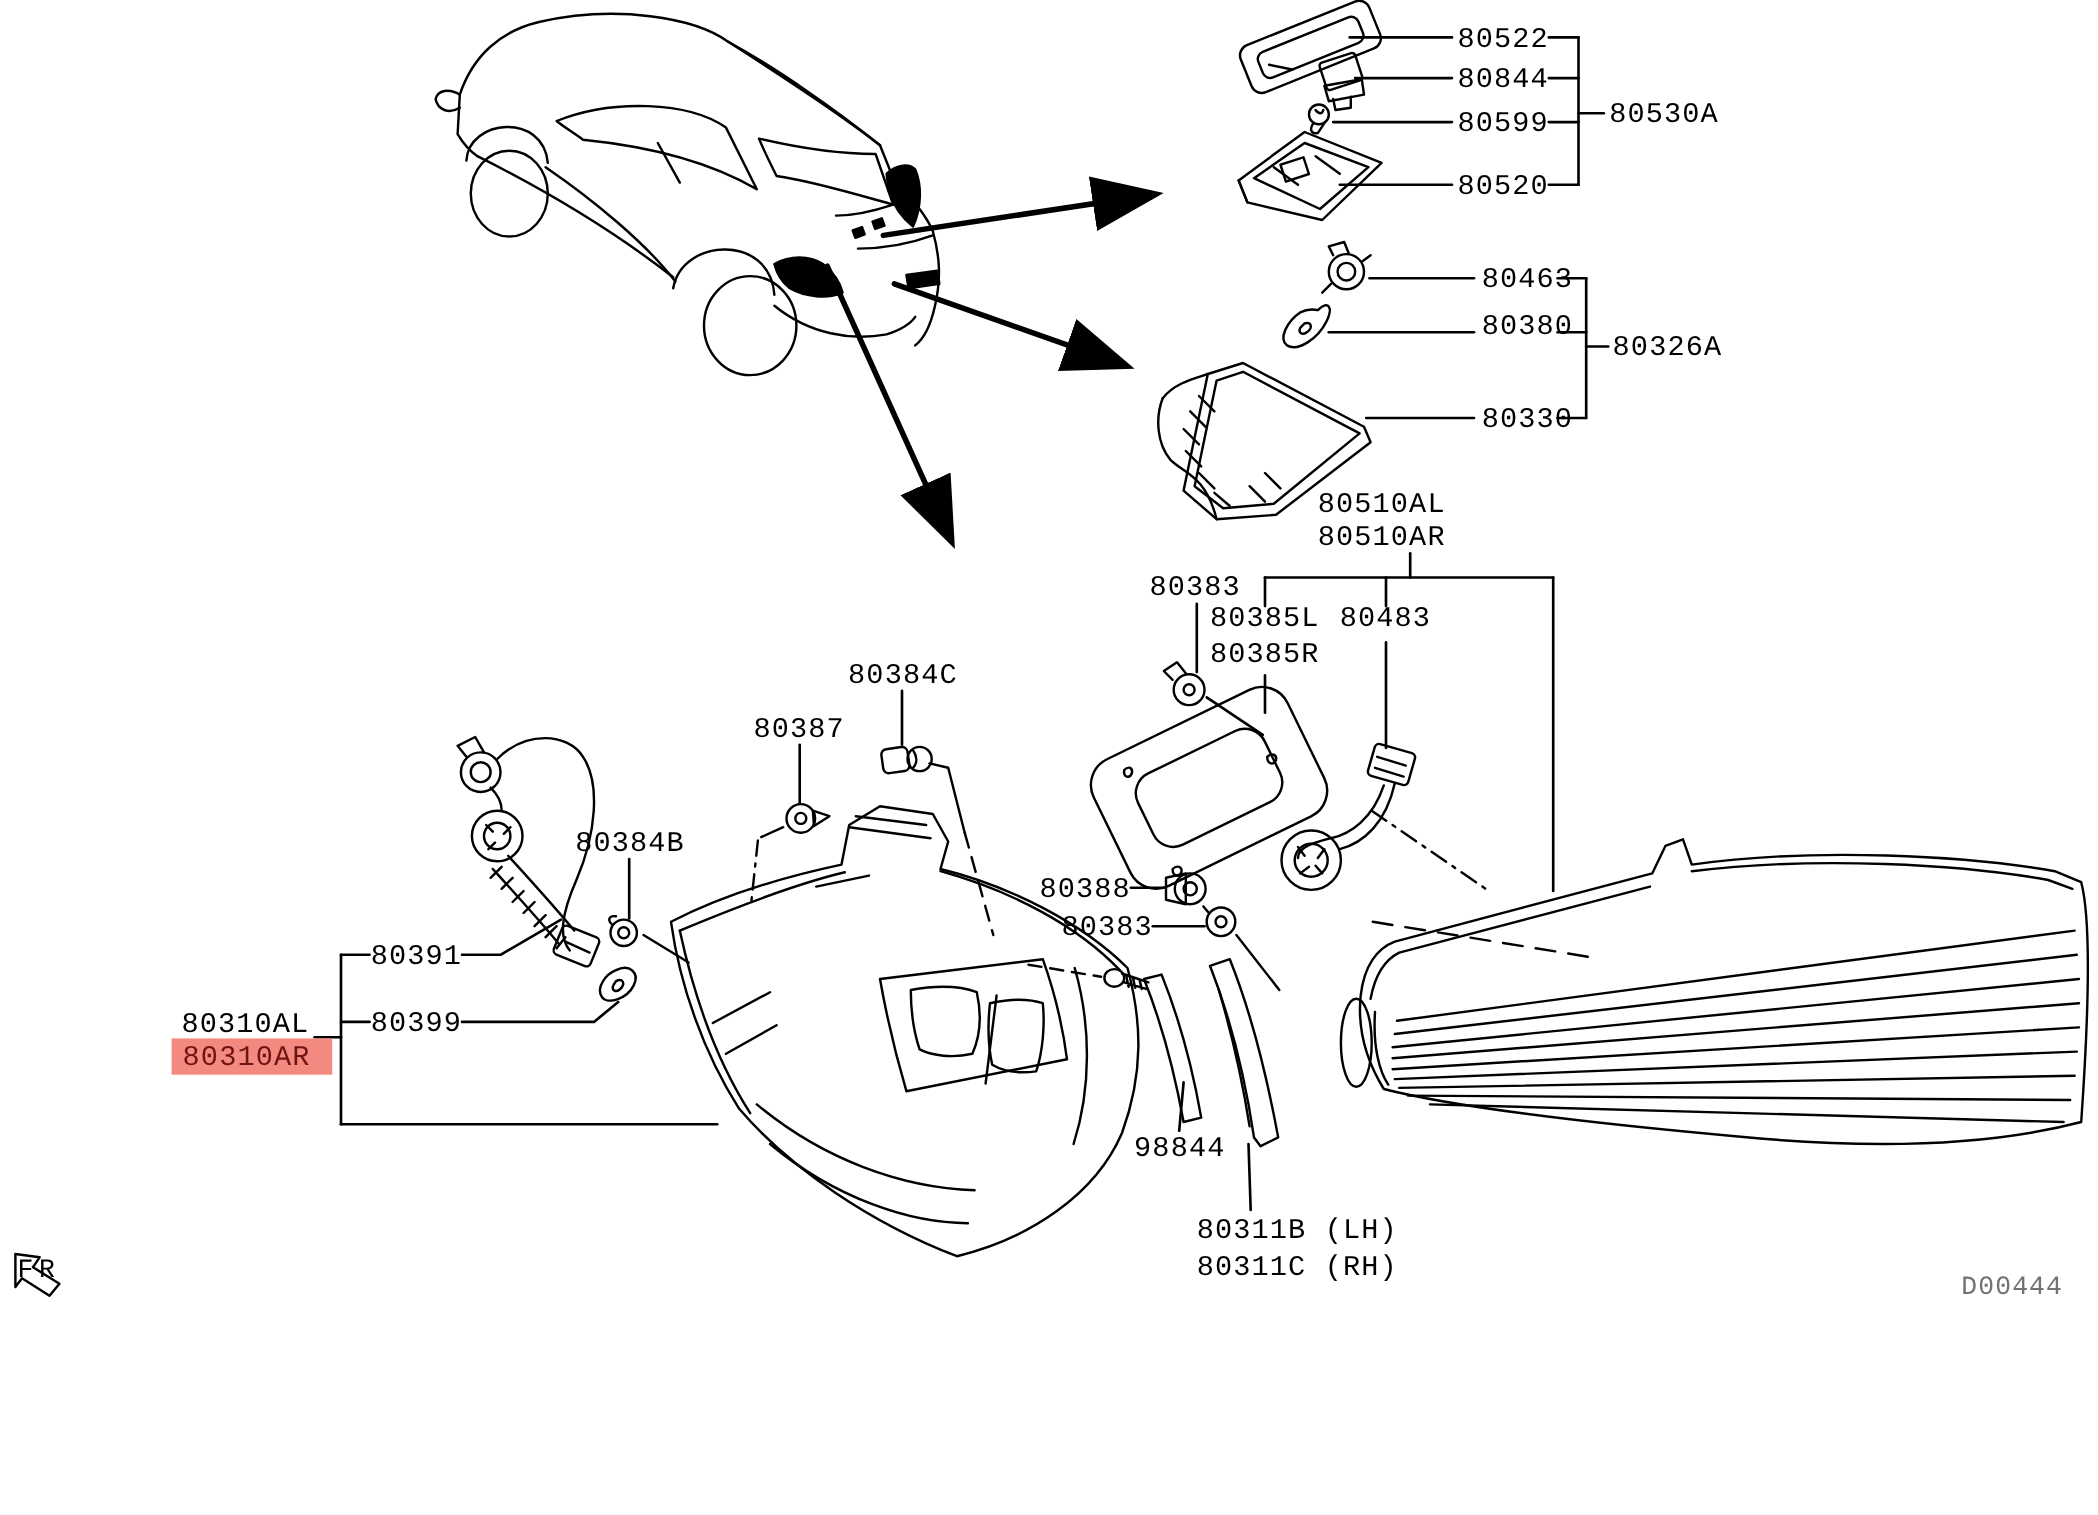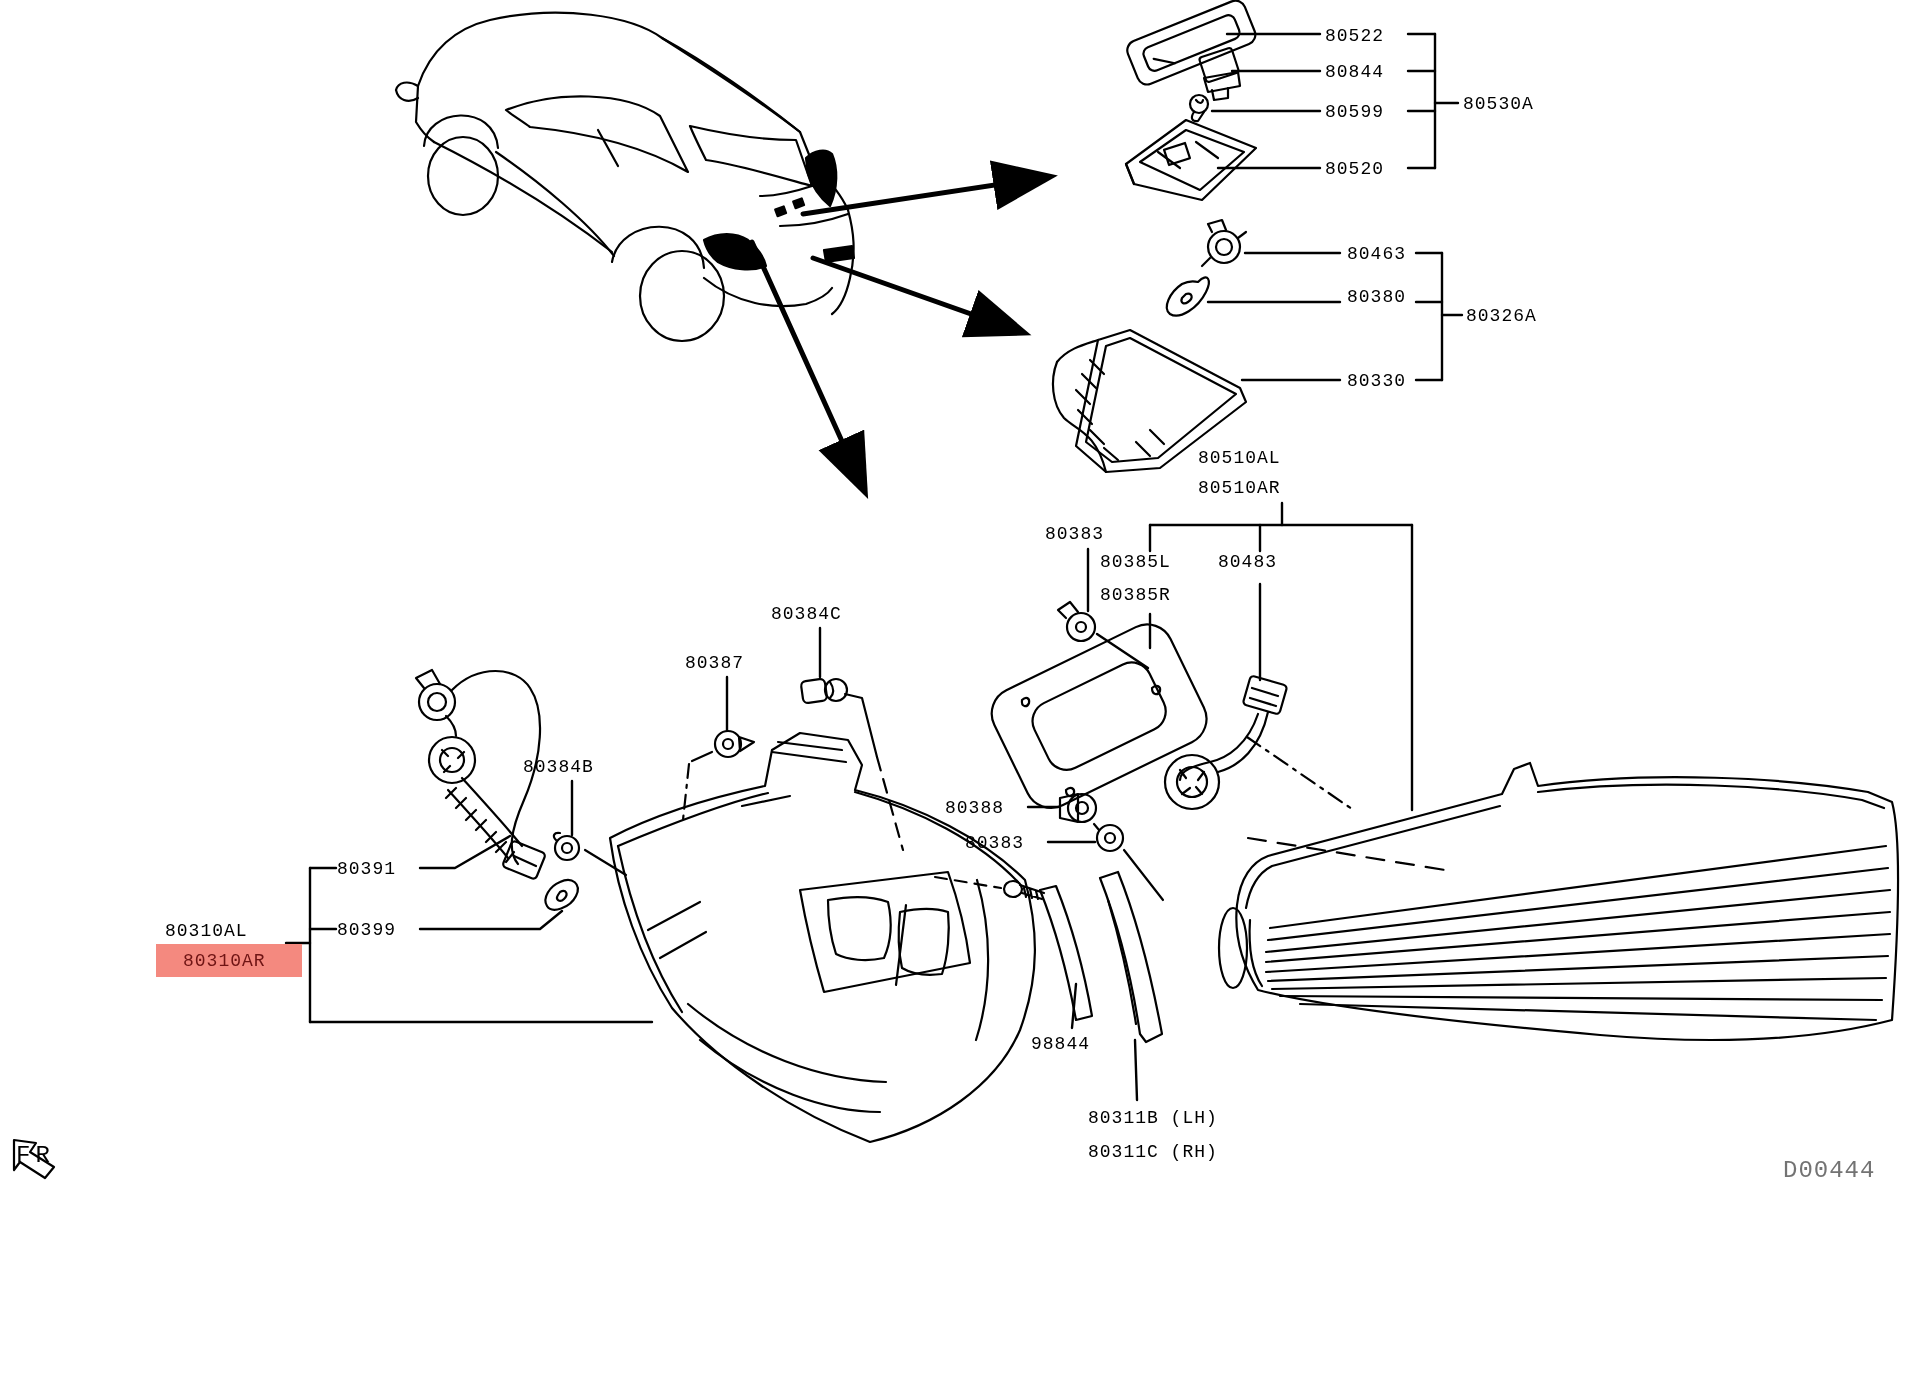--- a/index.html
+++ b/index.html
@@ -1,27 +1,27 @@
 <!DOCTYPE html>
 <html style="--banner-bg: #646464; --banner-text: #ffffff; --highlight-bg: #f4897f; --highlight-text: #6f1414; --line: #000000;"><head>
 <meta charset="utf-8">
 <style>
   html,body{margin:0;padding:0;background:#ffffff;}
   body{width:1907px;height:1377px;position:relative;overflow:hidden;
        font-family:"Liberation Mono",monospace;}
   .stage{position:absolute;left:0;top:0;width:1907px;height:1377px;background:#fff;}
   svg.art{position:absolute;left:0;top:0;}
-  .lbl{position:absolute;font-size:18px;line-height:28px;color:#000;
+  .lbl{position:absolute;font-size:26px;line-height:28px;color:#000;
        letter-spacing:1px;white-space:pre;text-align:right;}
   .lbl-sm{position:absolute;font-size:24px;line-height:22px;color:#737373;
        letter-spacing:1px;white-space:pre;}
   .fr-lbl{position:absolute;font-size:24px;line-height:26px;color:#000;
        letter-spacing:5px;white-space:pre;margin-top:33px;}
   .hl-box{position:absolute;background:var(--highlight-bg,#f4897f);}
-  .hl-text{color:var(--highlight-text,#6f1414);margin-left:17px;}
+  .hl-text{color:var(--highlight-text,#6f1414);}
   .banner{position:absolute;left:0;top:1188px;width:1907px;height:189px;
           background:var(--banner-bg,#646464);}
   .banner .btxt{position:absolute;top:50%;color:var(--banner-text,#ffffff);
           font-family:"Liberation Sans",sans-serif;font-size:88px;font-weight:400;
           transform:translateY(-54%) scaleX(0.72);transform-origin:left center;
           letter-spacing:2px;white-space:pre;}
 </style>
 </head>
 <body>
 

